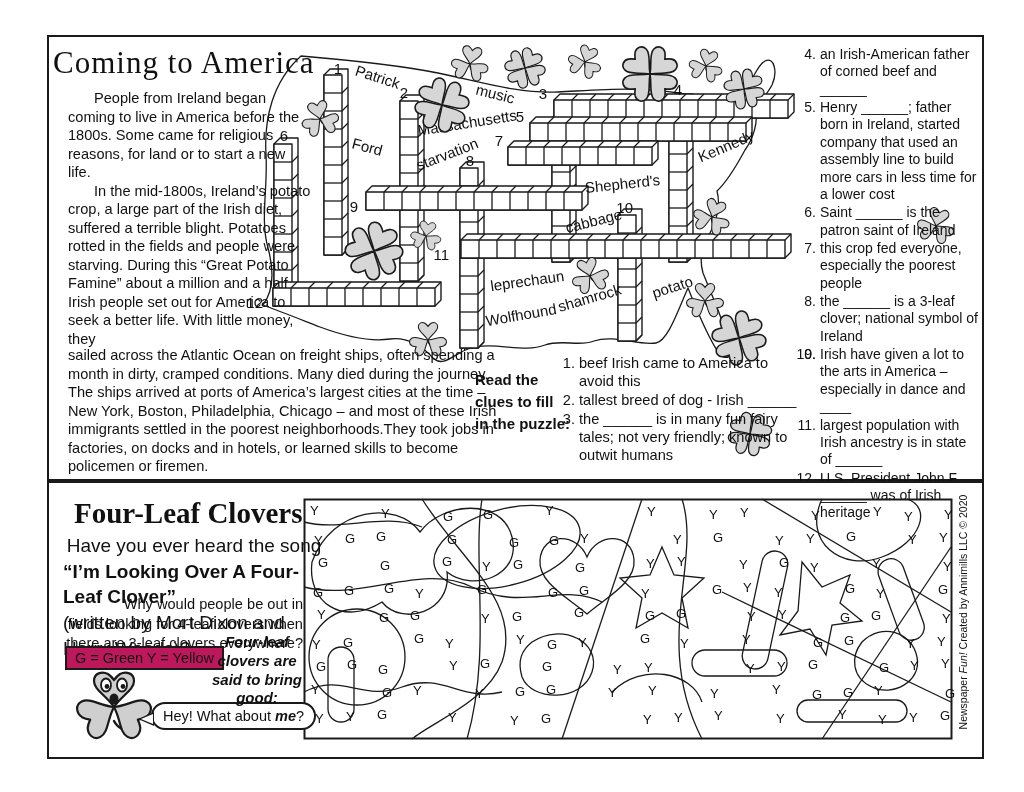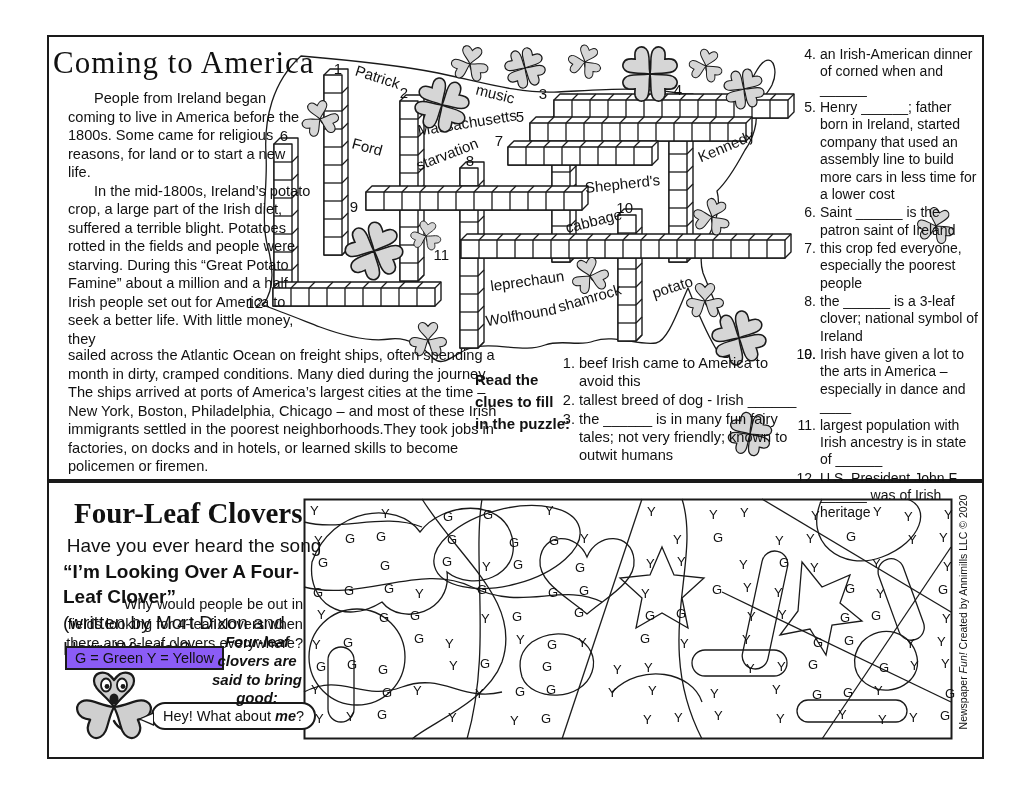--- a/index.html
+++ b/index.html
@@ -26,21 +26,21 @@
   text.cletter{font:13px "Liberation Sans",sans-serif;fill:#111;}
   .doodle{fill:none;stroke:#1a1a1a;stroke-width:1.3;}
   .mapline{fill:none;stroke:#1a1a1a;stroke-width:1.3;stroke-linejoin:round;}
   .xw{stroke:#1a1a1a;stroke-width:1.4;fill:#fff;stroke-linejoin:round;}
   .xw-line{stroke:#1a1a1a;stroke-width:1.3;}
   
   .sub-title{font-family:"Liberation Serif",serif;font-weight:bold;font-size:29px;margin:0;text-align:center;}
   .song-para{font-size:19px;line-height:1.35;}
   .song-line{font-weight:bold;}
   .why-para{font-size:14.6px;line-height:1.35;text-indent:26px;}
-  .legend-box{border:2px solid #1a1a1a;font-size:14.5px;padding:2px 8px;background:#8b5cf6;white-space:nowrap;}
+  .legend-box{border:2px solid #1a1a1a;font-size:14.5px;padding:2px 8px;background:#be185d;white-space:nowrap;}
   .blurb{font-weight:bold;font-style:italic;font-size:15px;line-height:1.25;text-align:center;}
   .bubble{border:2px solid #1a1a1a;border-radius:16px;background:#fff;font-size:14.5px;
           padding:4px 10px;white-space:nowrap;}
   .bubble-tail{position:absolute;width:0;height:0;border-top:7px solid transparent;
                border-bottom:7px solid transparent;border-right:16px solid #1a1a1a;}
   .bubble-tail:after{content:"";position:absolute;left:3px;top:-5px;width:0;height:0;
                border-top:5px solid transparent;border-bottom:5px solid transparent;
                border-right:12px solid #fff;}
   .copyright{font-size:10.5px;white-space:nowrap;text-align:center;
              transform:rotate(-90deg);transform-origin:center;}
@@ -502,21 +502,21 @@
 
     <div class="abs read-clues" style="left:398px;top:332px;width:95px;margin-left:28px;">Read the clues to fill in the puzzle:</div>
 
     <div id="clues-bottom-list" class="abs clues-bottom" style="left:506px;top:317px;width:246px;">
         <div class="clue-item"><span class="clue-num">1.</span><span>beef Irish came to America to avoid this</span></div>
         <div class="clue-item"><span class="clue-num">2.</span><span>tallest breed of dog - Irish ______</span></div>
         <div class="clue-item"><span class="clue-num">3.</span><span>the ______ is in many fun fairy tales; not very friendly; known to outwit humans</span></div>
       </div>
 
     <div id="clues-right-list" class="abs clues-right" style="left:747px;top:9px;width:182px;">
-        <div class="clue-item"><span class="clue-num">4.</span><span>an Irish-American dinner of corned when and ______</span></div>
+        <div class="clue-item"><span class="clue-num">4.</span><span>an Irish-American father of corned beef and ______</span></div>
         <div class="clue-item"><span class="clue-num">5.</span><span>Henry ______; father born in Ireland, started company that used an assembly line to build more cars in less time for a lower cost</span></div>
         <div class="clue-item"><span class="clue-num">6.</span><span>Saint ______ is the patron saint of Ireland</span></div>
         <div class="clue-item"><span class="clue-num">7.</span><span>this crop fed everyone, especially the poorest people</span></div>
         <div class="clue-item"><span class="clue-num">8.</span><span>the ______ is a 3-leaf clover; national symbol of Ireland</span></div>
         <div class="clue-item"><span class="clue-num">9.</span></div>
         <div class="clue-item"><span class="clue-num">10.</span><span>Irish have given a lot to the arts in America – especially in dance and ____</span></div>
         <div class="clue-item"><span class="clue-num">11.</span><span>largest population with Irish ancestry is in state of ______</span></div>
         <div class="clue-item"><span class="clue-num">12.</span><span>U.S. President John F. ______ was of Irish heritage</span></div>
       </div>
   </section>

